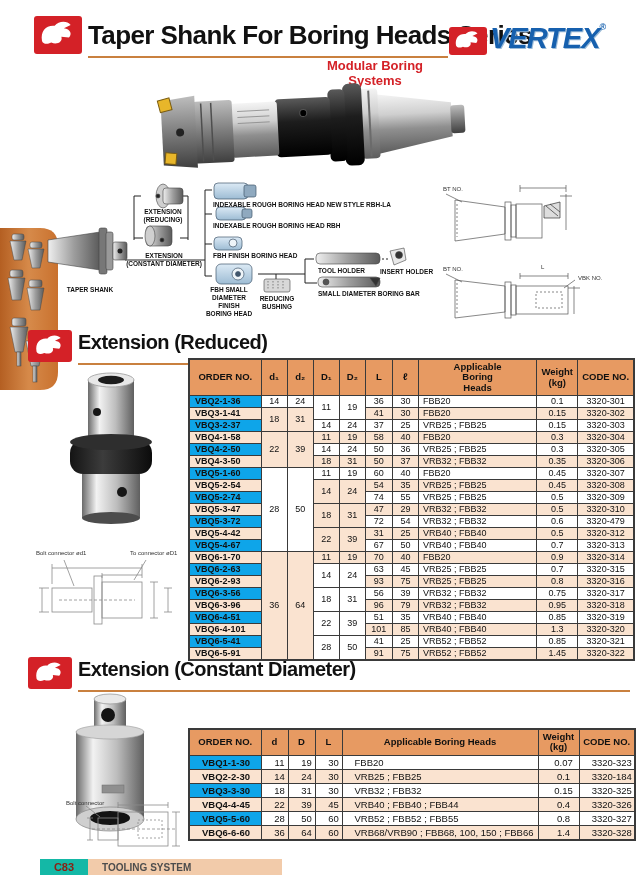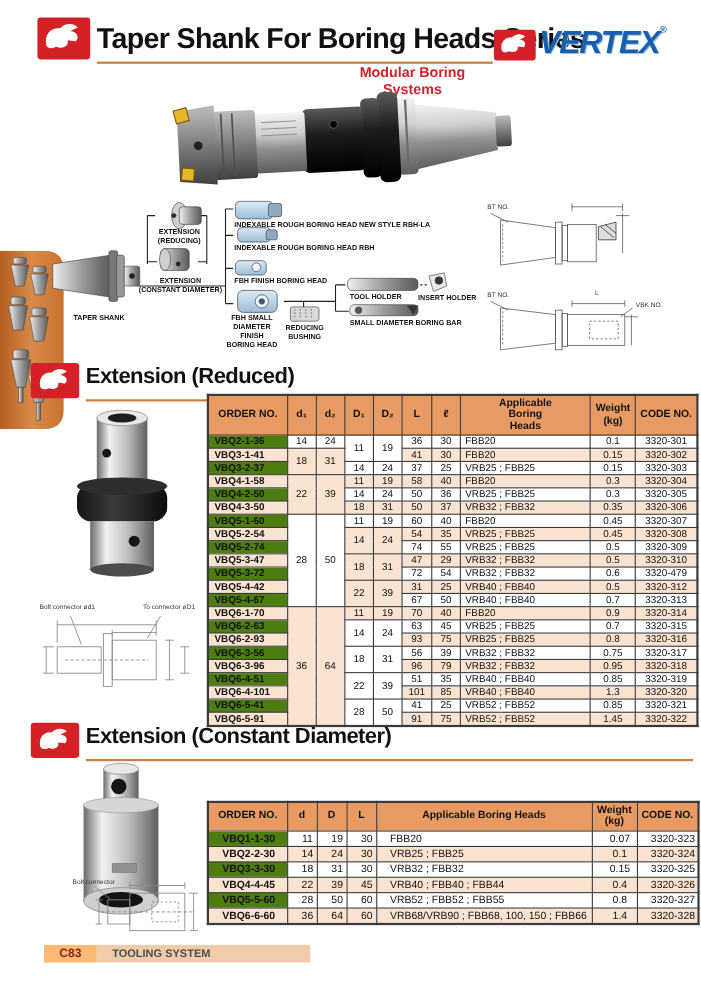--- a/index.html
+++ b/index.html
@@ -26,26 +26,26 @@
 
   
   table.spec{border-collapse:collapse;table-layout:fixed;background:#fff;
              border:2px solid #3a3a3a;}
   table.spec th{background:#e79a62;border:1px solid #3a3a3a;font-size:9.5px;font-weight:bold;
                 white-space:pre-line;line-height:1.1;padding:2px 1px;color:#111;}
   table.spec td{border:1px solid #3a3a3a;font-size:9px;text-align:center;padding:0 2px;
                 height:11px;line-height:1;overflow:hidden;white-space:nowrap;background:#fff;}
   table.spec tr.even td{background:#fae3d0;}
   table.spec td.merged{background:#fff;}
-  table.spec td.order-col{background:#4d7c0f;font-weight:bold;text-align:left;padding-left:5px;}
+  table.spec td.order-col{background:#0ea5e9;font-weight:bold;text-align:left;padding-left:5px;}
   table.spec td.heads-col{text-align:left;padding-left:4px;}
   #table-constant td{height:13px;font-size:9.5px;padding-left:12px;}
 
   
-  .footer-box{background:#fdba74;color:#8d1f12;font-weight:bold;font-size:11px;
+  .footer-box{background:#14b8a6;color:#8d1f12;font-weight:bold;font-size:11px;
               display:flex;align-items:center;justify-content:center;}
   .footer-bar{background:#f2cbaa;color:#4d4d4d;font-weight:bold;font-size:10px;
               display:flex;align-items:center;padding-left:14px;}
 </style>
 </head>
 <body>
 
 <div class="page">
 
   <div class="abs eagle-box" style="left:34px;top:16px;width:48px;height:38px;">
@@ -652,21 +652,21 @@
           <td>0.07</td>
           <td>3320-323</td>
         </tr>
         <tr class="even">
           <td class="order-col">VBQ2-2-30</td>
           <td>14</td>
           <td>24</td>
           <td>30</td>
           <td class="heads-col">VRB25 ; FBB25</td>
           <td>0.1</td>
-          <td>3320-324</td>
+          <td>3320-184</td>
         </tr>
         <tr class="odd">
           <td class="order-col">VBQ3-3-30</td>
           <td>18</td>
           <td>31</td>
           <td>30</td>
           <td class="heads-col">VRB32 ; FBB32</td>
           <td>0.15</td>
           <td>3320-325</td>
         </tr>

